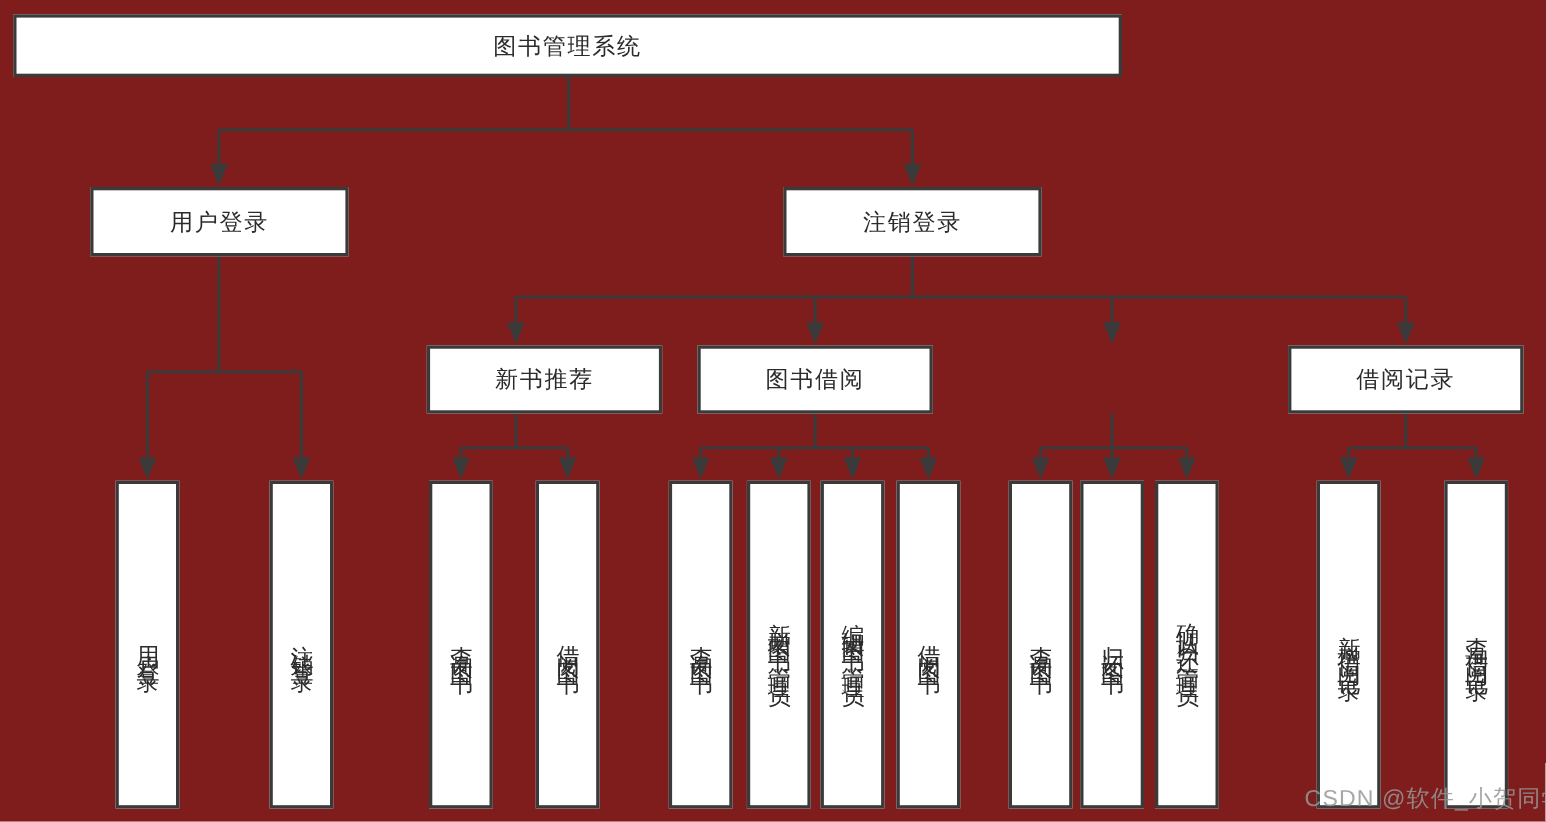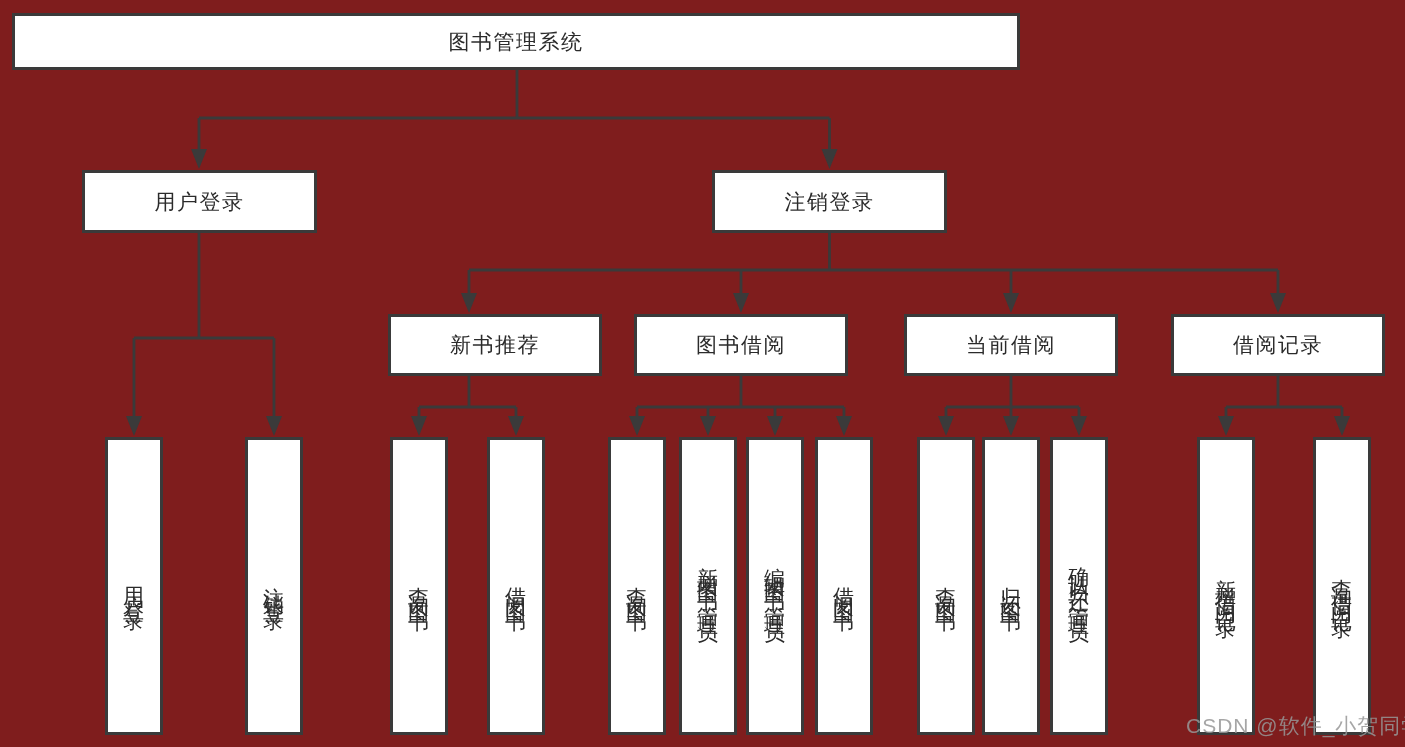--- a/index.html
+++ b/index.html
@@ -102,23 +102,20 @@
   <div class="node h" style="left:712px; top:170px; width:235px; height:63px;">
     <span>注销登录</span>
   </div>
 
   <div class="node h" style="left:362px; top:314px; width:214px; height:62px;margin-left:26px;">
     <span>新书推荐</span>
   </div>
   <div class="node h" style="left:634px; top:314px; width:214px; height:62px;">
     <span>图书借阅</span>
   </div>
-  <div class="node h" style="left:904px; top:314px; width:214px; height:62px;">
-    <span>当前借阅</span>
-  </div>
   <div class="node h" style="left:1171px; top:314px; width:214px; height:62px;">
     <span>借阅记录</span>
   </div>
 
   <div class="node v" style="left:105px; top:437px; width:58px; height:298px;">
     <span>用户登录</span>
   </div>
   <div class="node v" style="left:245px; top:437px; width:58px; height:298px;">
     <span>注销登录</span>
   </div>

